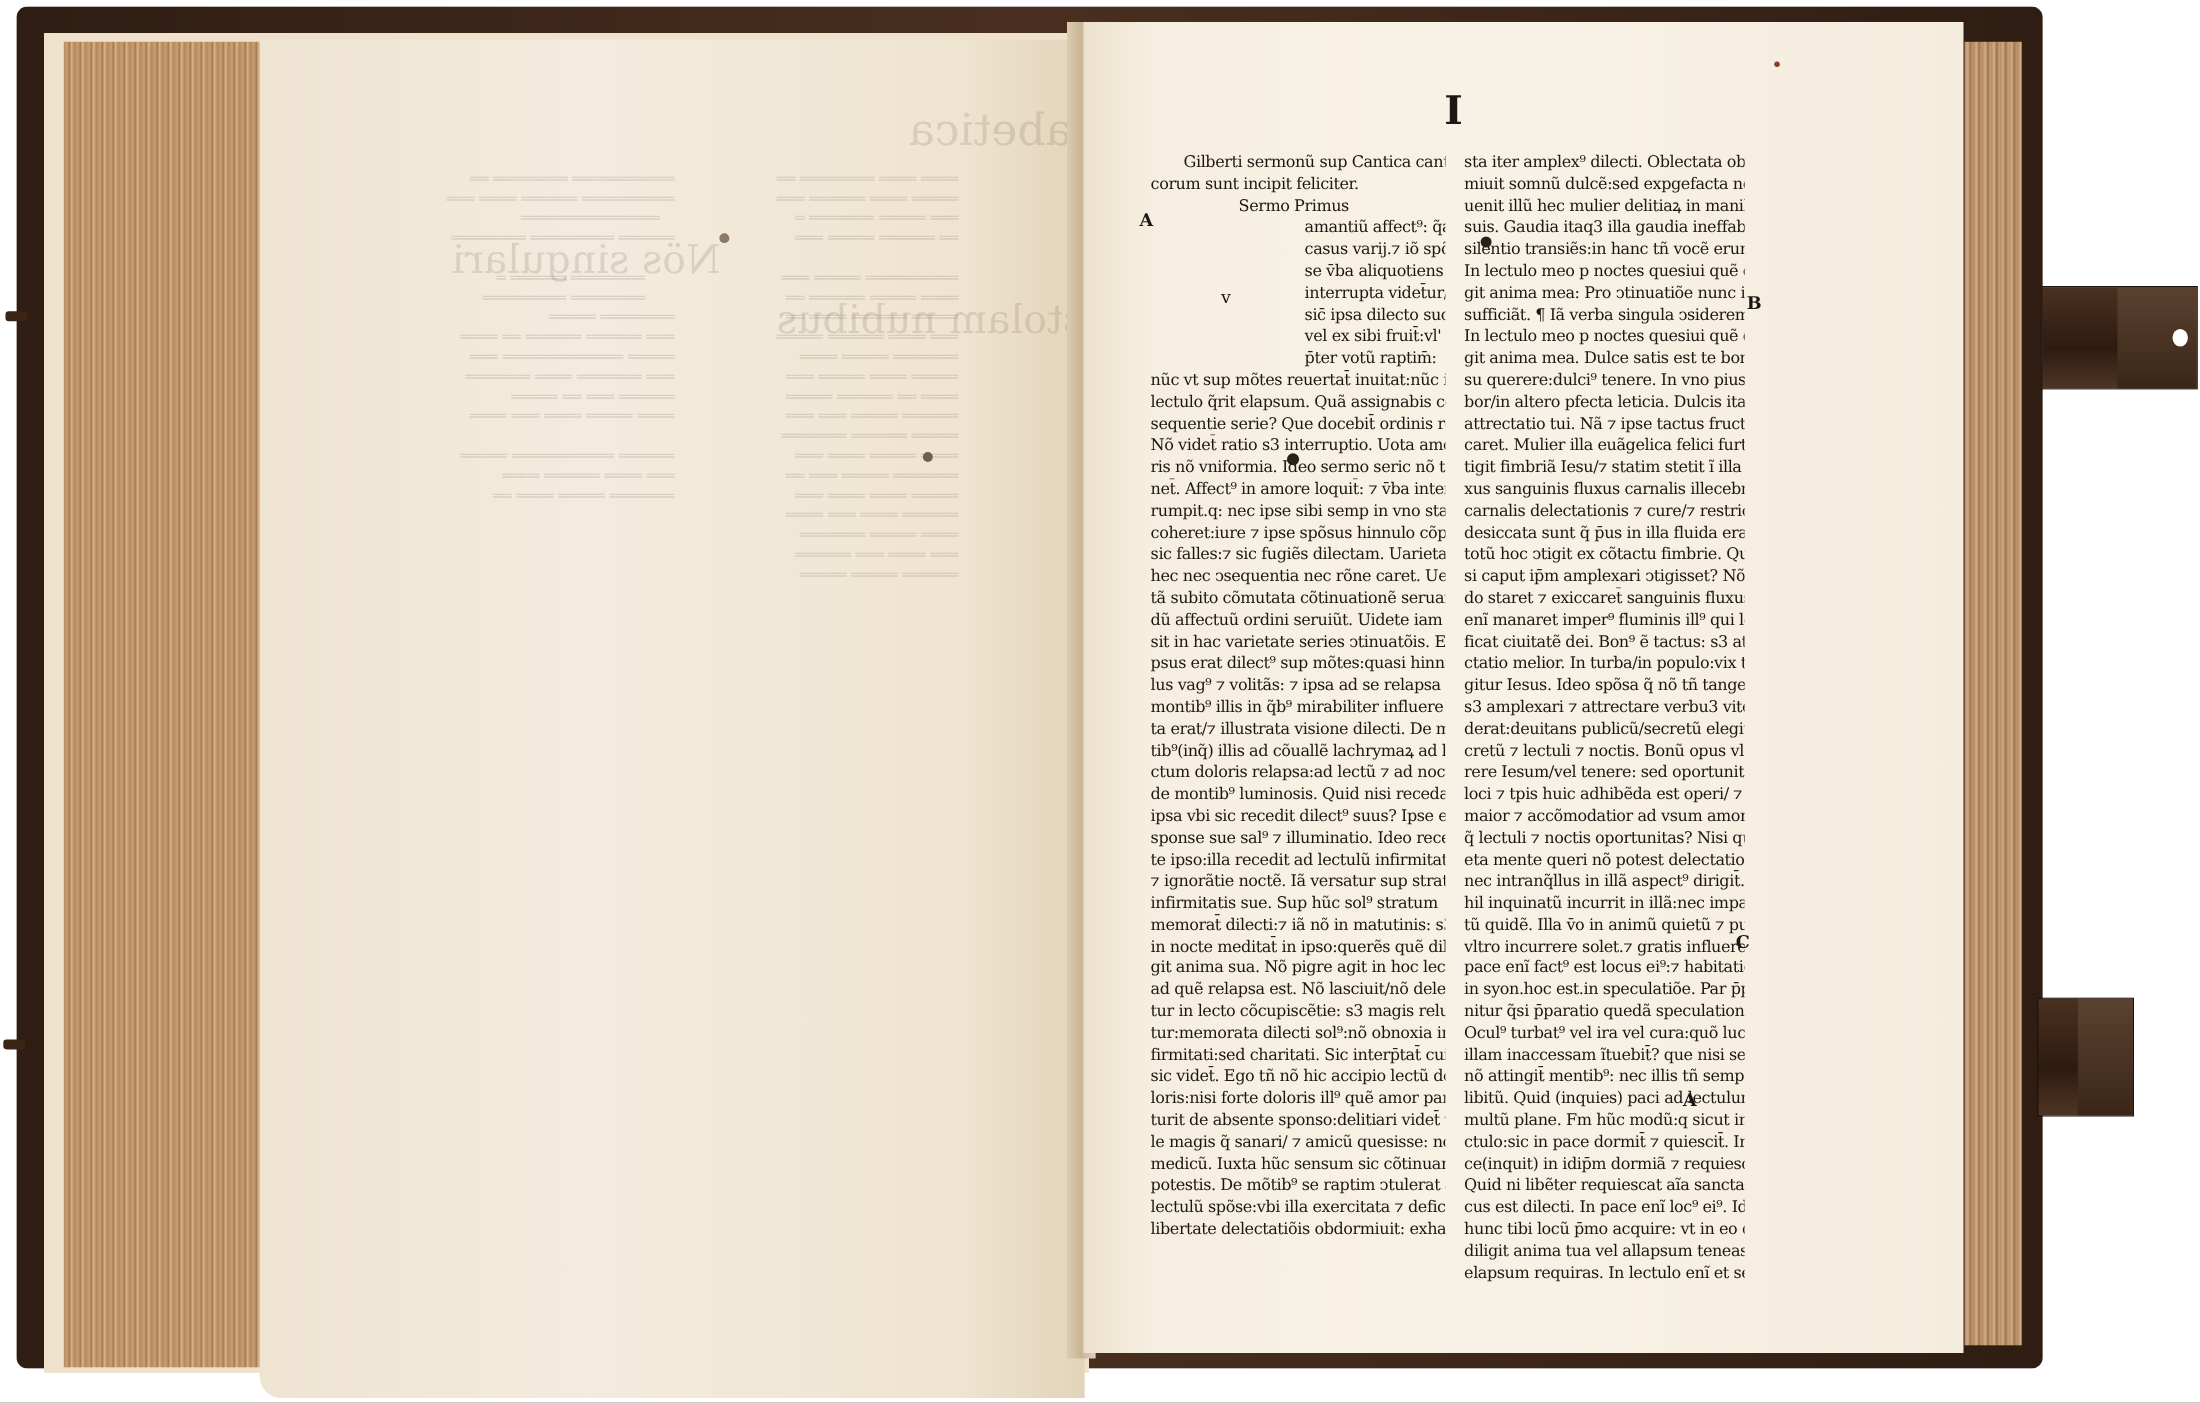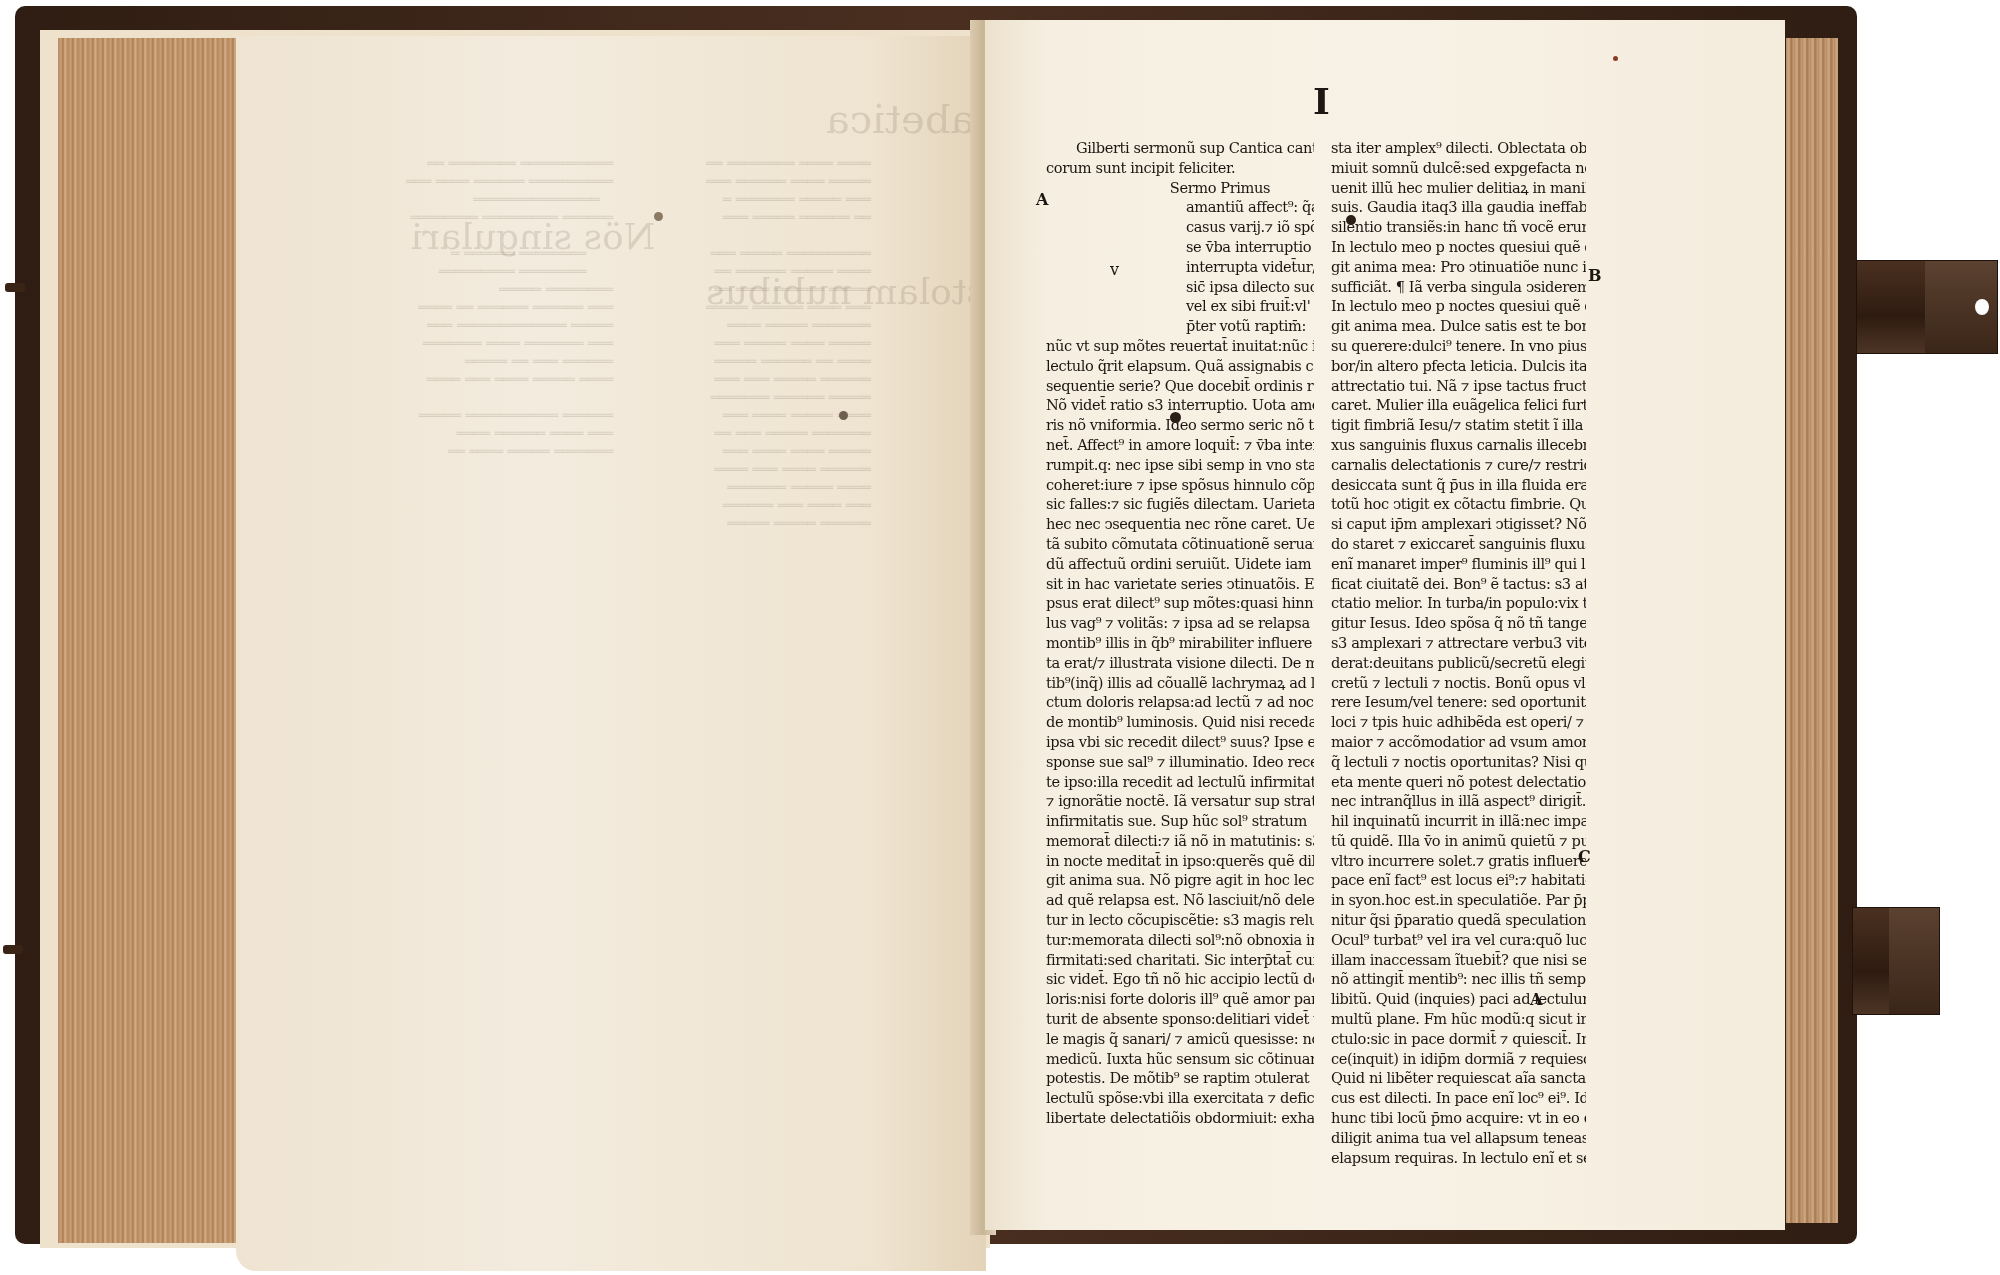--- a/index.html
+++ b/index.html
@@ -29,21 +29,21 @@
   .ghost-col{font-size:14px;line-height:18px;transform:scaleX(-1);white-space:pre;}
   .ghost-big{font-size:36px;transform:scaleX(-1);}
 
   .folio{left:1313px;top:80px;font-size:36px;font-weight:bold;color:#1d1713;font-family:"DejaVu Serif",serif;}
   .col{font-family:"DejaVu Serif",serif;color:#1c1612;font-size:14.6px;line-height:19.8px;white-space:nowrap;letter-spacing:-0.4px;}
   .col1{left:1046px;top:138px;width:268px;}
   .col2{left:1331px;top:138px;width:255px;}
   .line{display:block;height:19.8px;overflow:hidden;}
   .indent{padding-left:140px;}
   .title-line{padding-left:30px;}
-  .sermo{padding-left:80px;text-align:center;}
+  .sermo{padding-left:80px;}
   .initial{display:block;padding-left:140px;font-size:34px;line-height:40px;font-weight:bold;letter-spacing:-1px;}
   .marg{font-family:"DejaVu Serif",serif;color:#1c1612;font-size:16px;font-weight:bold;}
   .spot{border-radius:50%;}
 </style>
 </head>
 <body>
 
 <div class="abs cover"></div>
 
 <div class="abs pin" style="left:5px;top:283px;width:20px;height:9px;"></div>
@@ -122,21 +122,21 @@
 <div class="abs marg" style="left:1588px;top:266px;">B</div>
 <div class="abs marg" style="left:1578px;top:847px;">C</div>
 <div class="abs marg" style="left:1530px;top:990px;">A</div>
 
 <div class="abs col col1">
   <span class="line title-line">Gilberti sermonũ sup Cantica canti</span>
   <span class="line">corum sunt incipit feliciter.</span>
   <span class="line sermo">Sermo Primus</span>
   <span class="line indent">amantiũ affect⁹: q̃a</span>
   <span class="line indent">casus varij.⁊ iõ spõ</span>
-  <span class="line indent">se v̄ba interruptio</span>
+  <span class="line indent">se v̄ba aliquotiens</span>
   <span class="line indent">interrupta videt̄ur/</span>
   <span class="line indent">sic̄ ipsa dilecto suo:</span>
   <span class="line indent">vel ex sibi fruit̄:vl'</span>
   <span class="line indent">p̄ter votũ raptim̄:</span>
   <span class="line">nũc vt sup mõtes reuertat̄ inuitat:nũc in</span>
   <span class="line">lectulo q̃rit elapsum. Quã assignabis cõ</span>
   <span class="line">sequentie serie? Que docebit̄ ordinis rõ?</span>
   <span class="line">Nõ videt̄ ratio s3 interruptio. Uota amo</span>
   <span class="line">ris nõ vniformia. Ideo sermo seric nõ te</span>
   <span class="line">net̄. Affect⁹ in amore loquit̄: ⁊ v̄ba inter</span>

